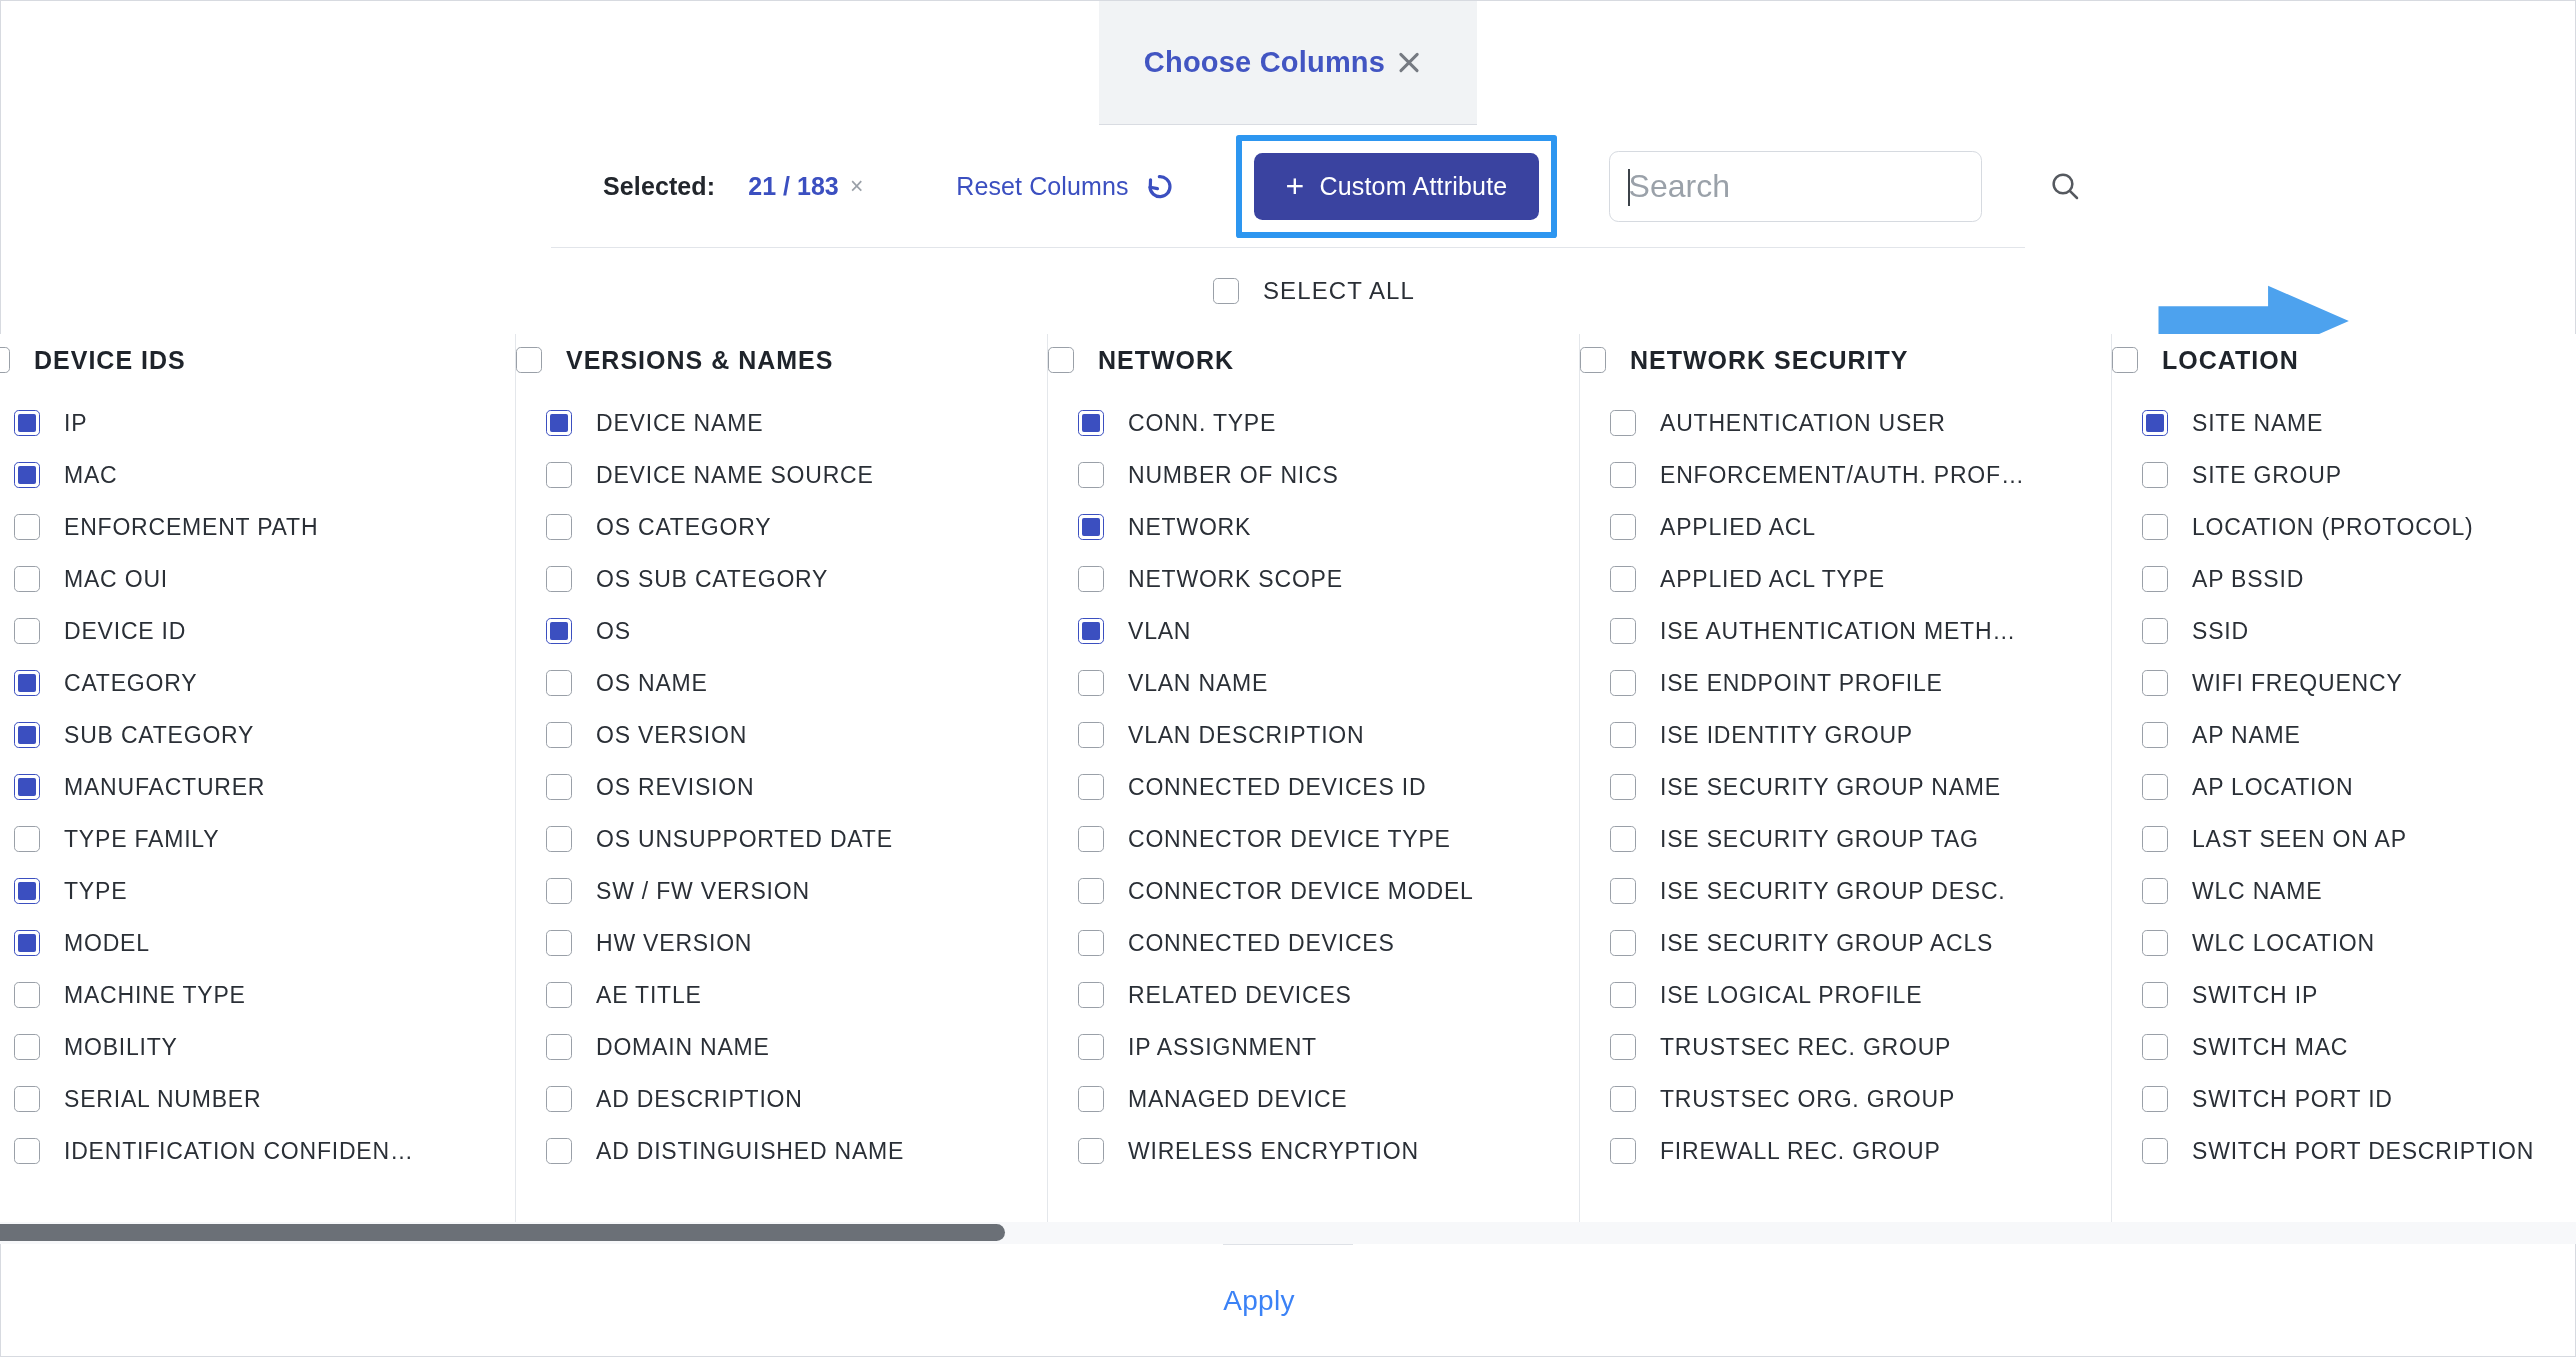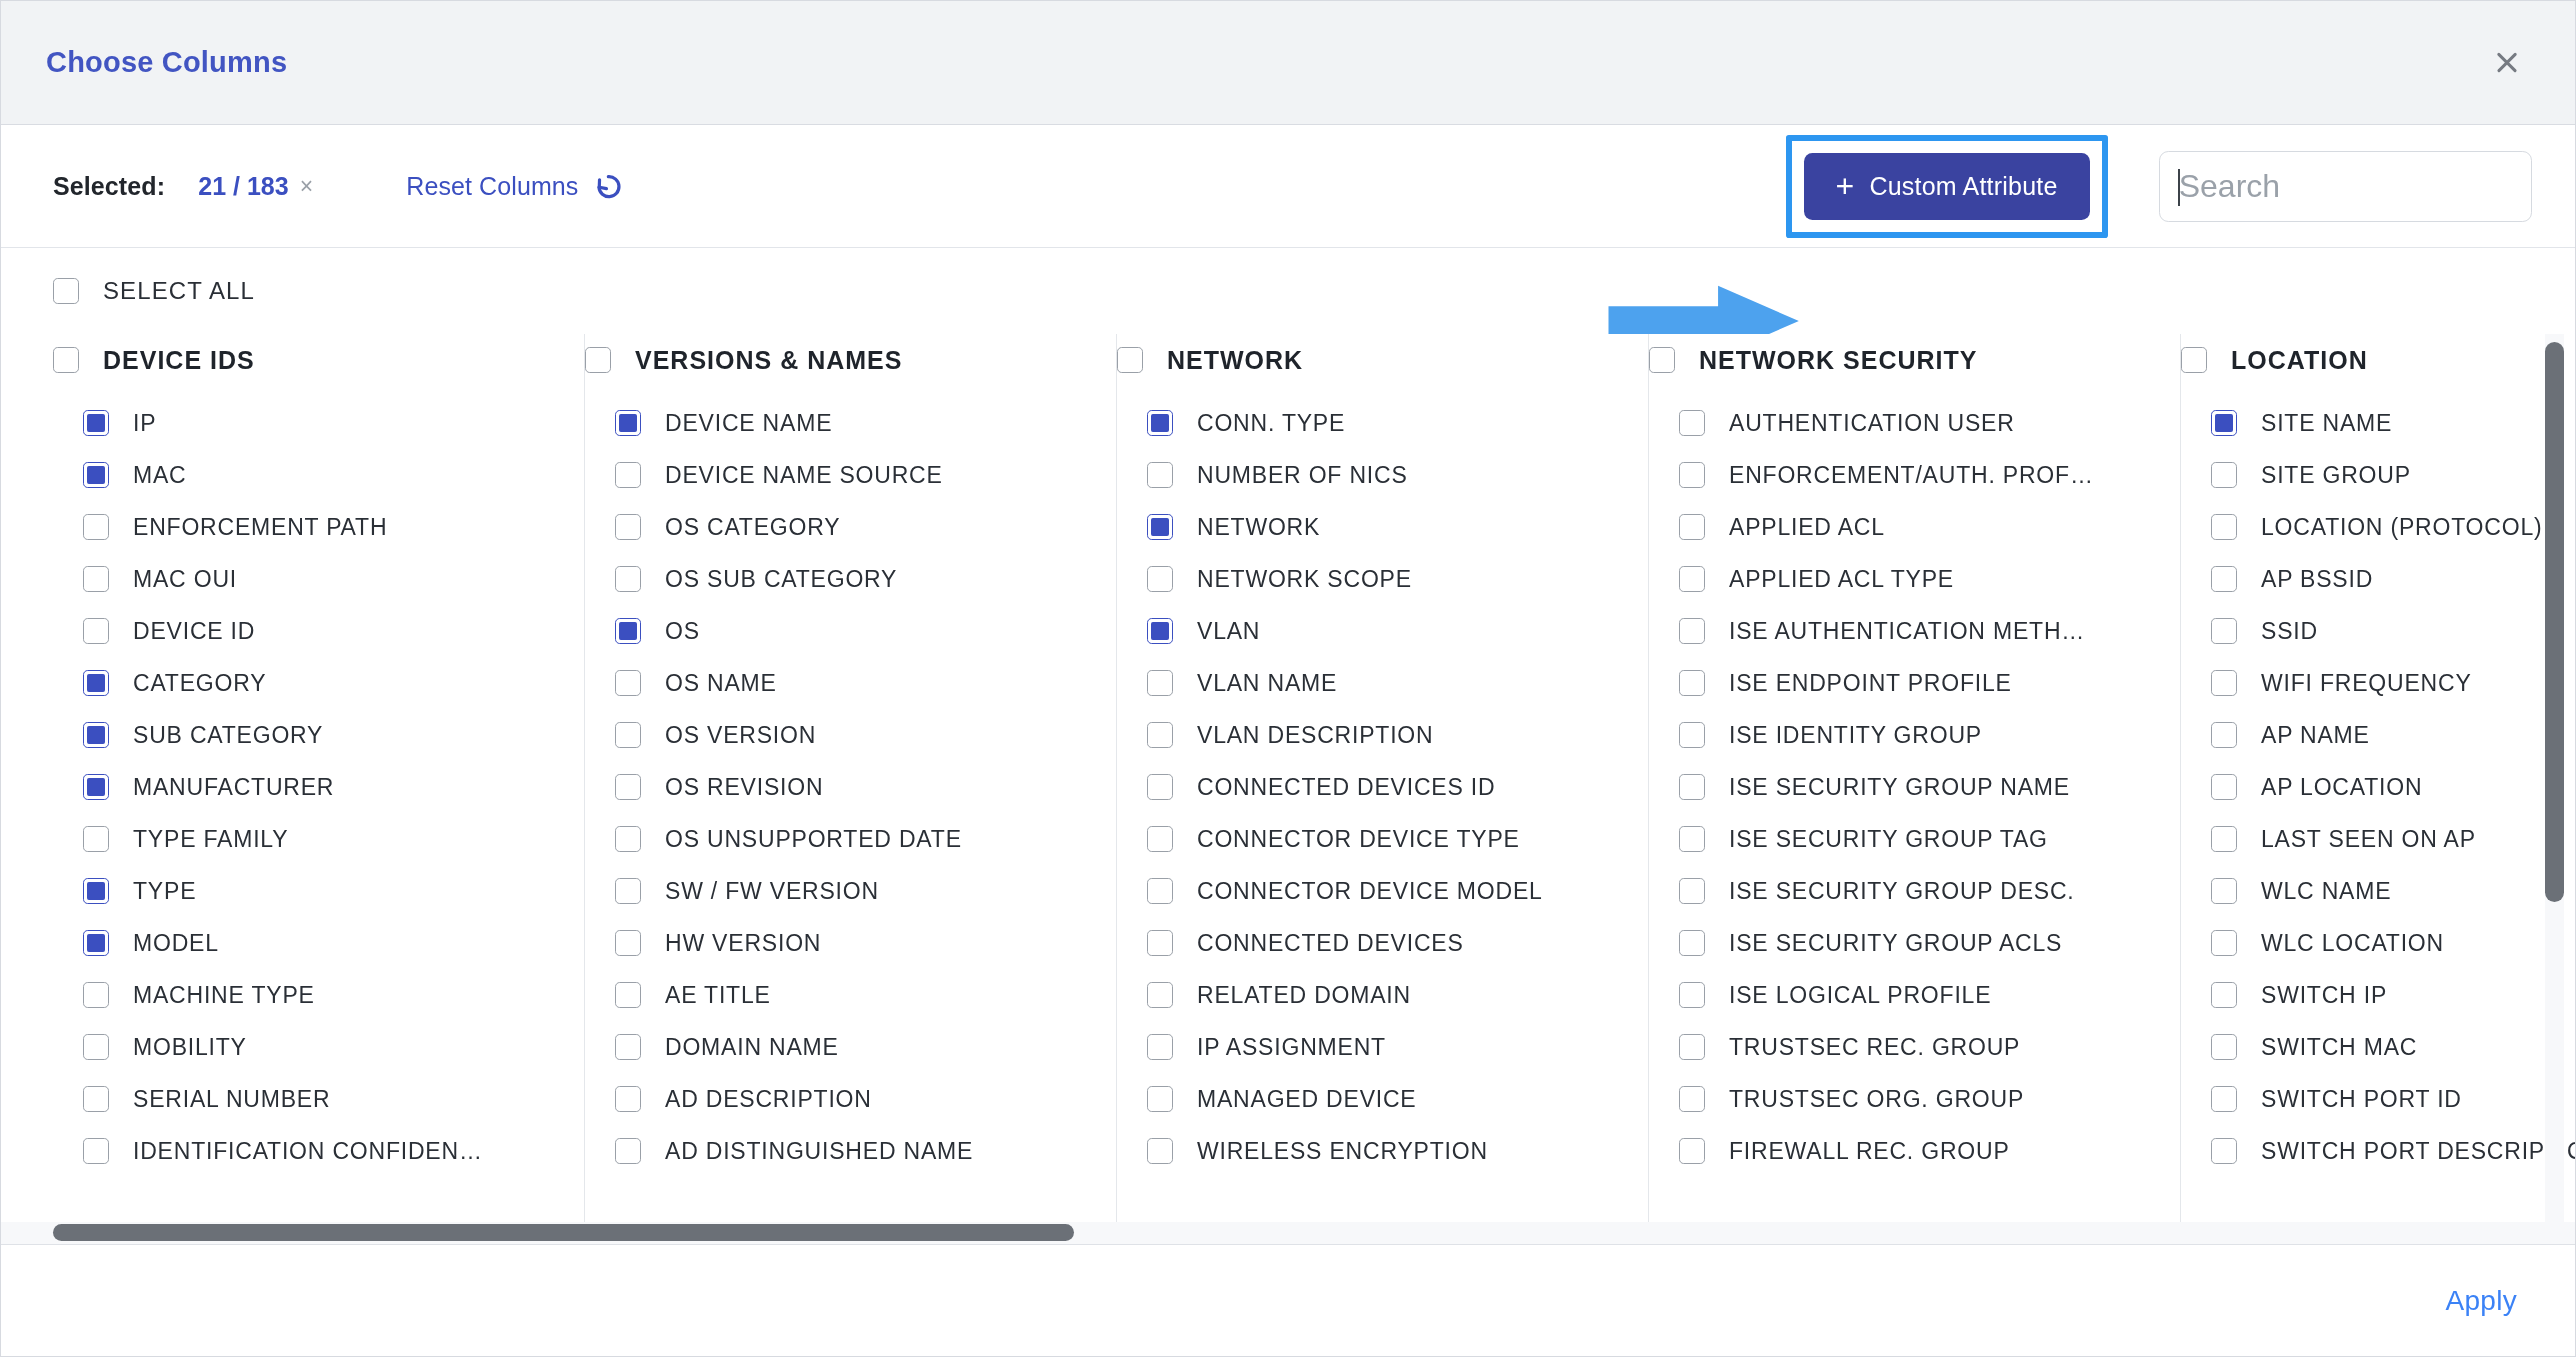--- a/index.html
+++ b/index.html
@@ -6,21 +6,21 @@
   html, body {
     width: 2576px; height: 1357px;
     background: #ffffff;
     font-family: "Liberation Sans", sans-serif;
     overflow: hidden;
   }
   .dialog {
     position: absolute; inset: 0;
     background: #ffffff;
     border: 0.9px solid #d7dae0;
-    display: flex; flex-direction: column;
+    display: flex; flex-direction: column; align-items: center;
   }
 
   
   .dlg-header {
     height: 124px; flex: 0 0 124px;
     background: #f1f3f5;
     border-bottom: 0.9px solid #d9dce2;
     display: flex; align-items: center;
     padding: 0 43px 0 45px;
   }
@@ -441,21 +441,21 @@
             <div class="item">
               <span class="cb"></span>
               <span class="item-label">CONNECTOR DEVICE MODEL</span>
             </div>
             <div class="item">
               <span class="cb"></span>
               <span class="item-label">CONNECTED DEVICES</span>
             </div>
             <div class="item">
               <span class="cb"></span>
-              <span class="item-label">RELATED DOMAIN</span>
+              <span class="item-label">RELATED DEVICES</span>
             </div>
             <div class="item">
               <span class="cb"></span>
               <span class="item-label">IP ASSIGNMENT</span>
             </div>
             <div class="item">
               <span class="cb"></span>
               <span class="item-label">MANAGED DEVICE</span>
             </div>
             <div class="item">

